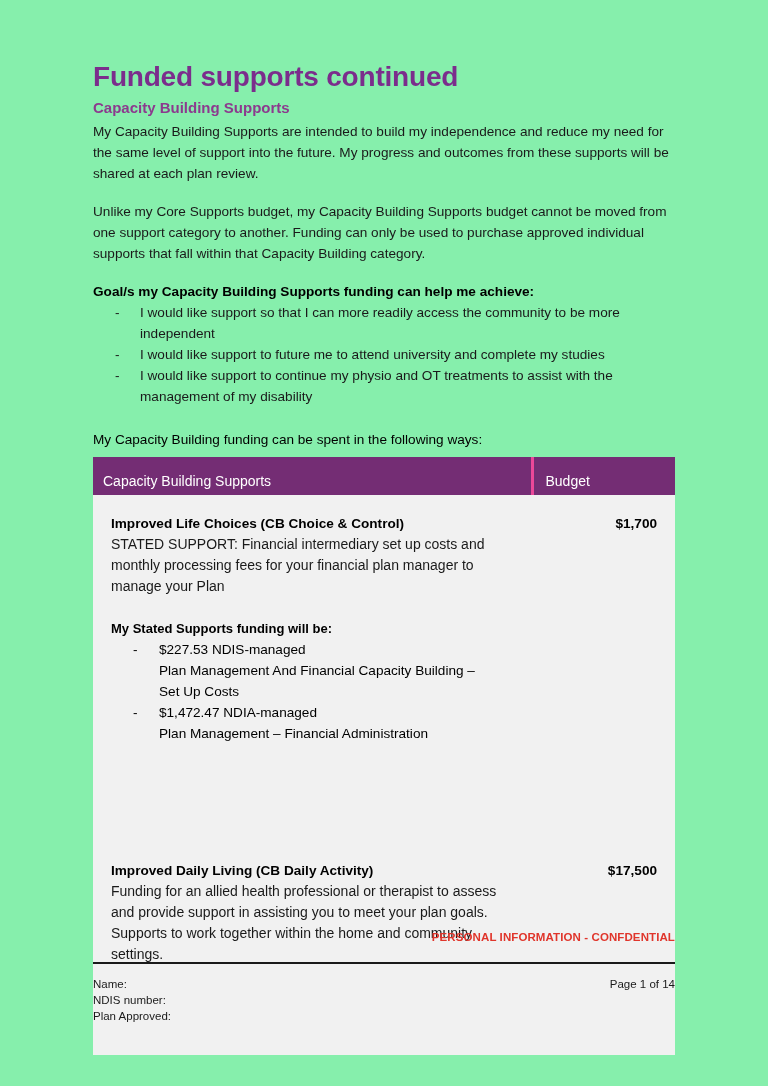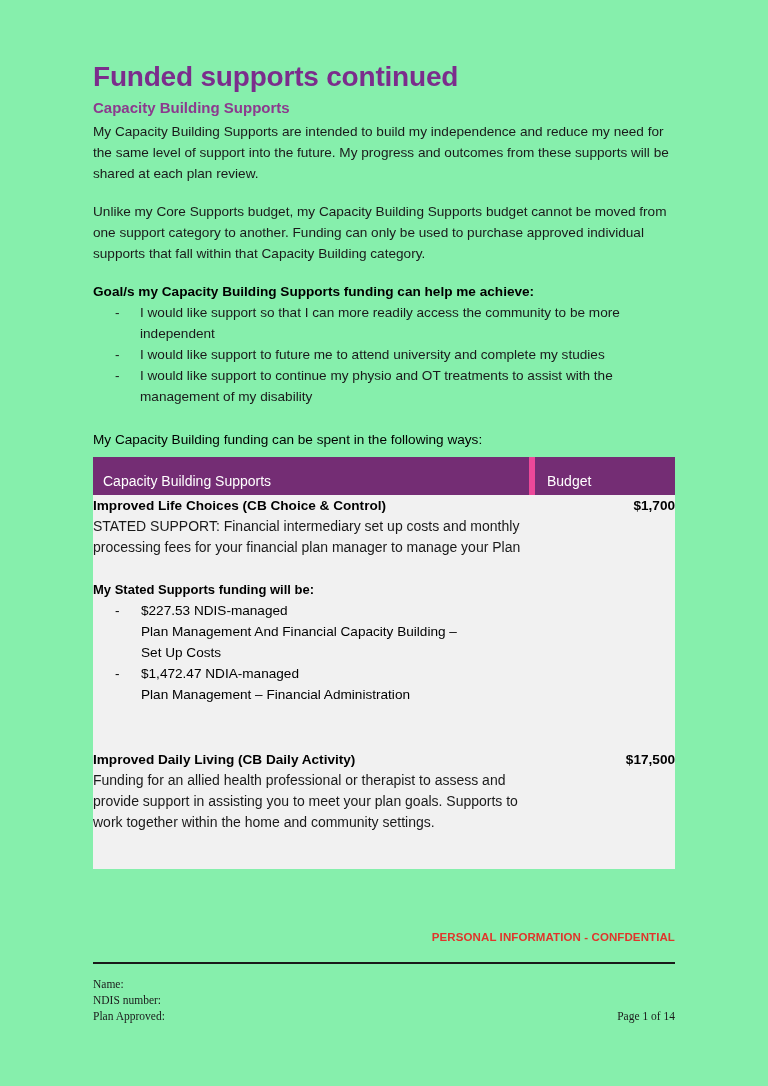--- a/index.html
+++ b/index.html
@@ -107,28 +107,28 @@
     background: #742d74;
     color: #ffffff;
     font-size: 14px;
     font-weight: normal;
     text-align: left;
     vertical-align: bottom;
     padding: 16px 0 6px 10px;
     border: none;
   }
   .budget-table thead th.col-budget {
-    border-left: 6px solid #ec4899;
+    border-left: 3px solid #ec4899;
     padding-left: 12px;
   }
 
   .budget-table td {
     background: #f1f1f1;
     vertical-align: top;
-    padding: 0;
+    padding: 18px;
     border: none;
   }
 
   .cell-desc { padding: 3px 8px 0 10px; }
   .cell-amt  {
     padding: 3px 8px 0 0;
     text-align: right;
     font-size: 13.6px;
     font-weight: bold;
     line-height: 21px;
@@ -196,22 +196,21 @@
   }
   .footer-rule {
     border-top: 2px solid #1a1a1a;
     height: 0;
     width: 100%;
     margin-bottom: 12px;
   }
   .footer-cols {
     display: flex;
     justify-content: space-between;
-    align-items: flex-end;
-    font-family: Liberation Serif, serif;
+    align-items: flex-start;
   }
   .footer-left  { font-size: 11.5px; line-height: 16px; color: #1a1a1a; }
   .footer-right { font-size: 11.5px; line-height: 16px; color: #1a1a1a; }
   .footer-left div { white-space: nowrap; }
 </style>
 </head>
 <body>
 
 <div class="page">
 

